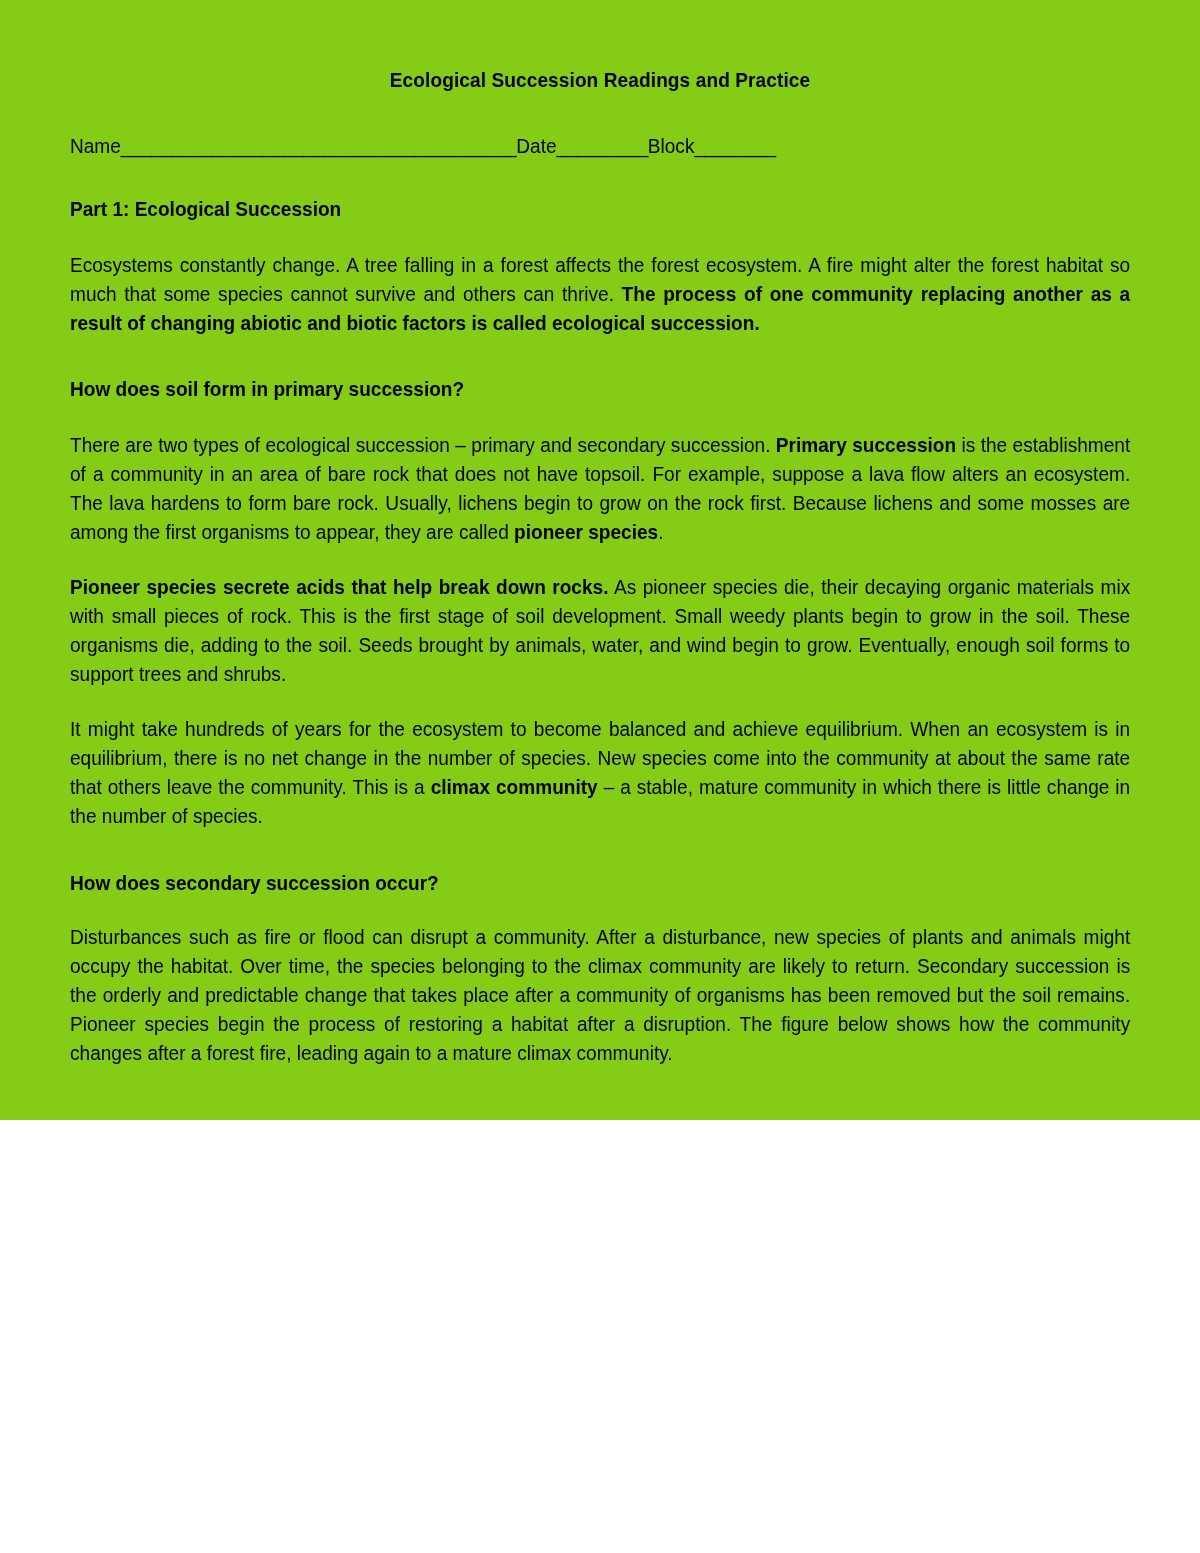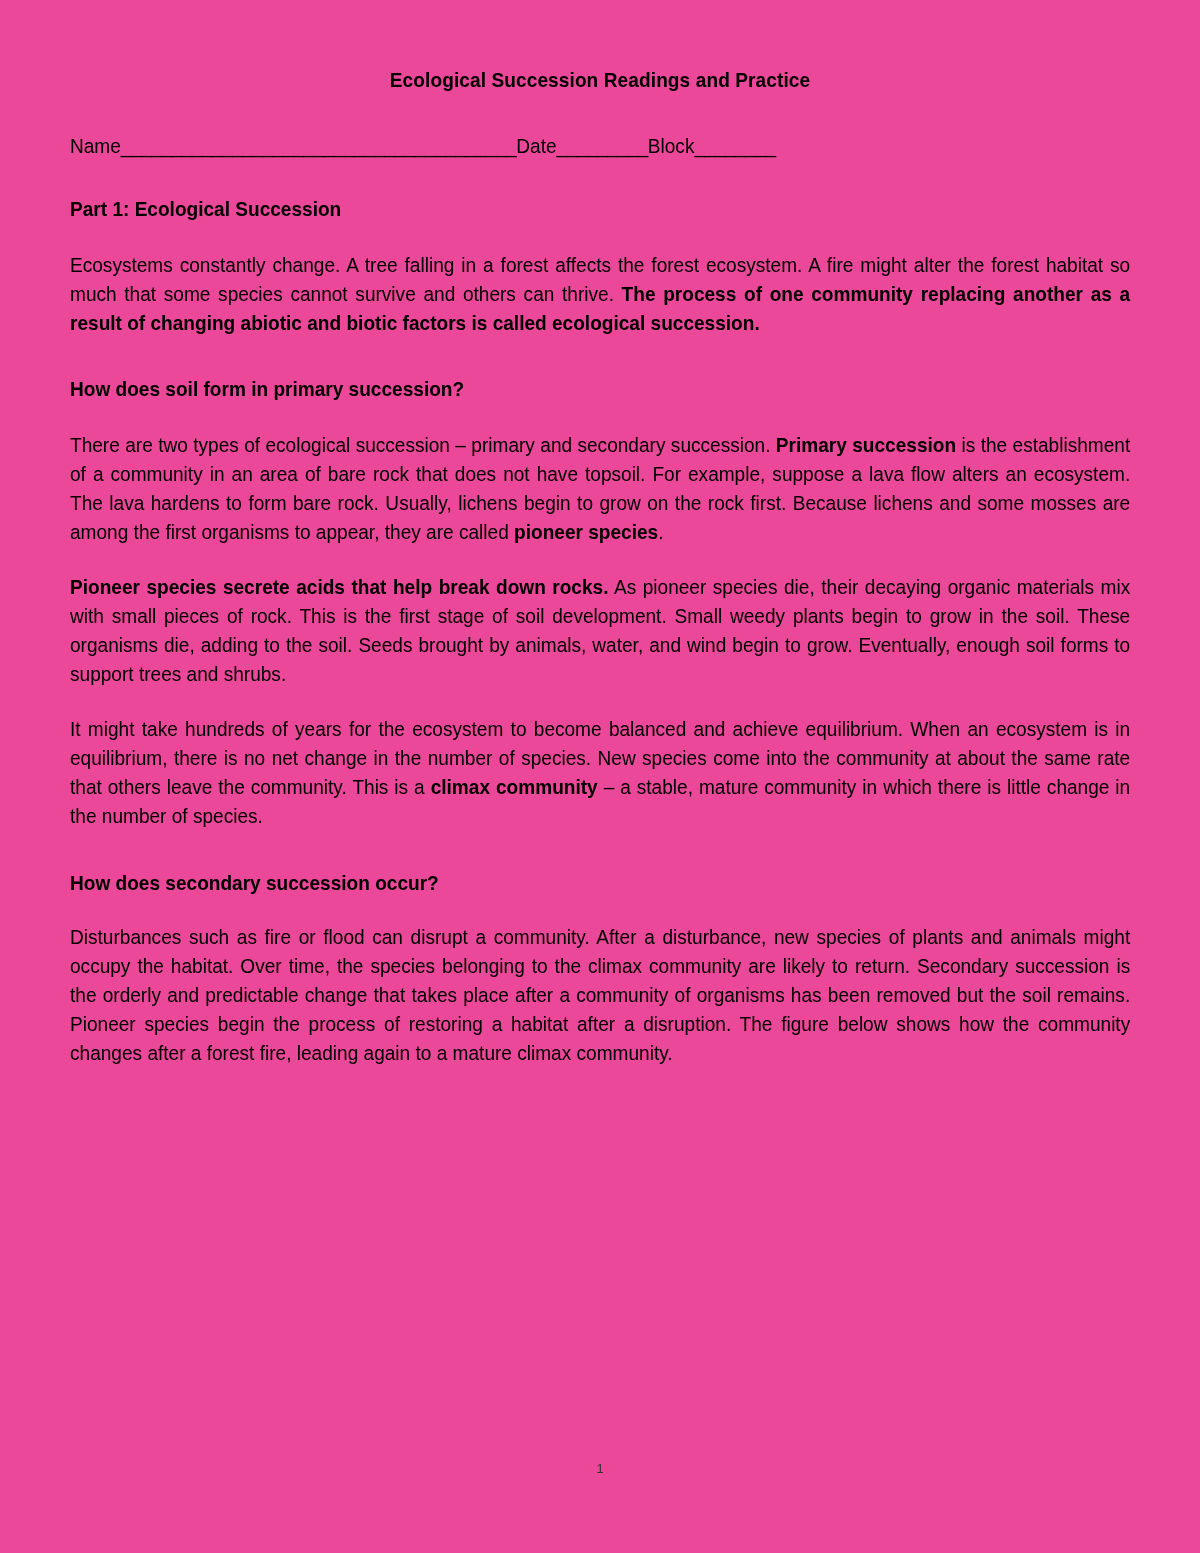--- a/index.html
+++ b/index.html
@@ -3,22 +3,22 @@
 <meta charset="utf-8">
 <style>
   html, body {
     margin: 0;
     padding: 0;
     background: #ffffff;
   }
   .page {
     position: relative;
     width: 1200px;
-    height: 1553px;
-    background: #ec4899;
+    height: 1120px;
+    background: #84cc16;
     margin: 0 auto;
     overflow: hidden;
     font-family: "Liberation Sans", "DejaVu Sans", sans-serif;
     color: #000000;
   }
   .content {
     position: absolute;
     left: 70px;
     top: 0;
     width: 1060px;

